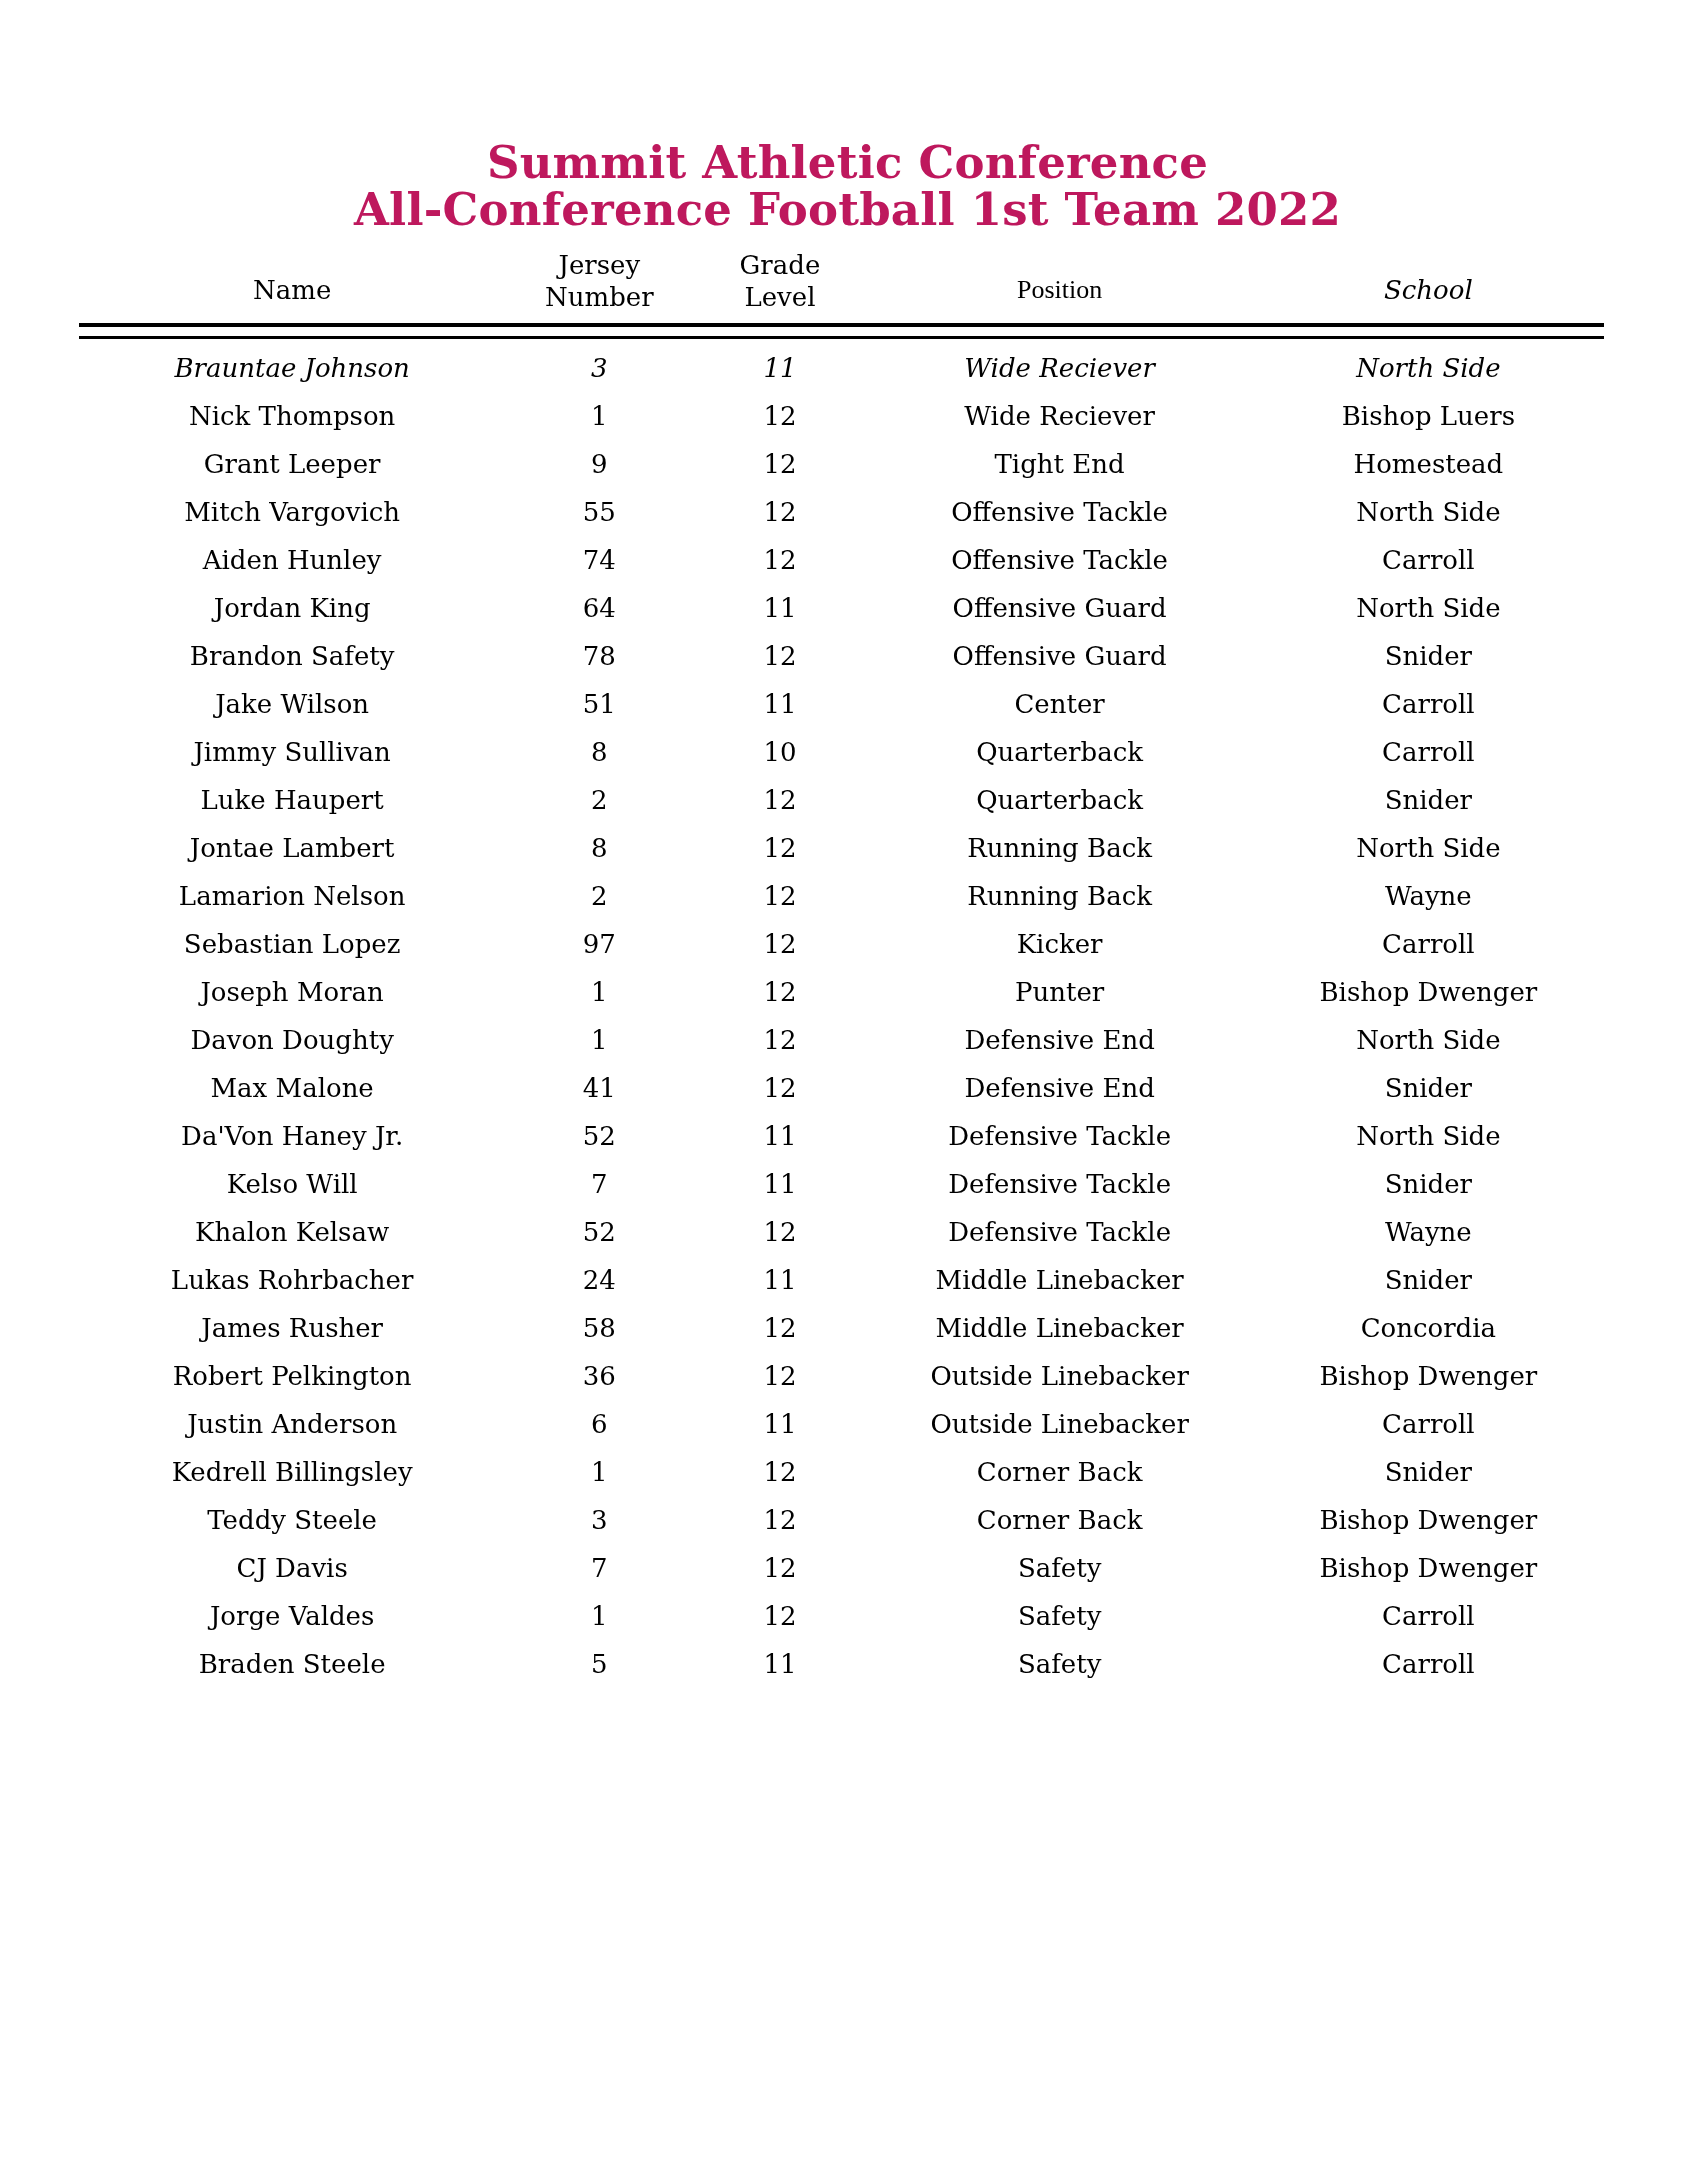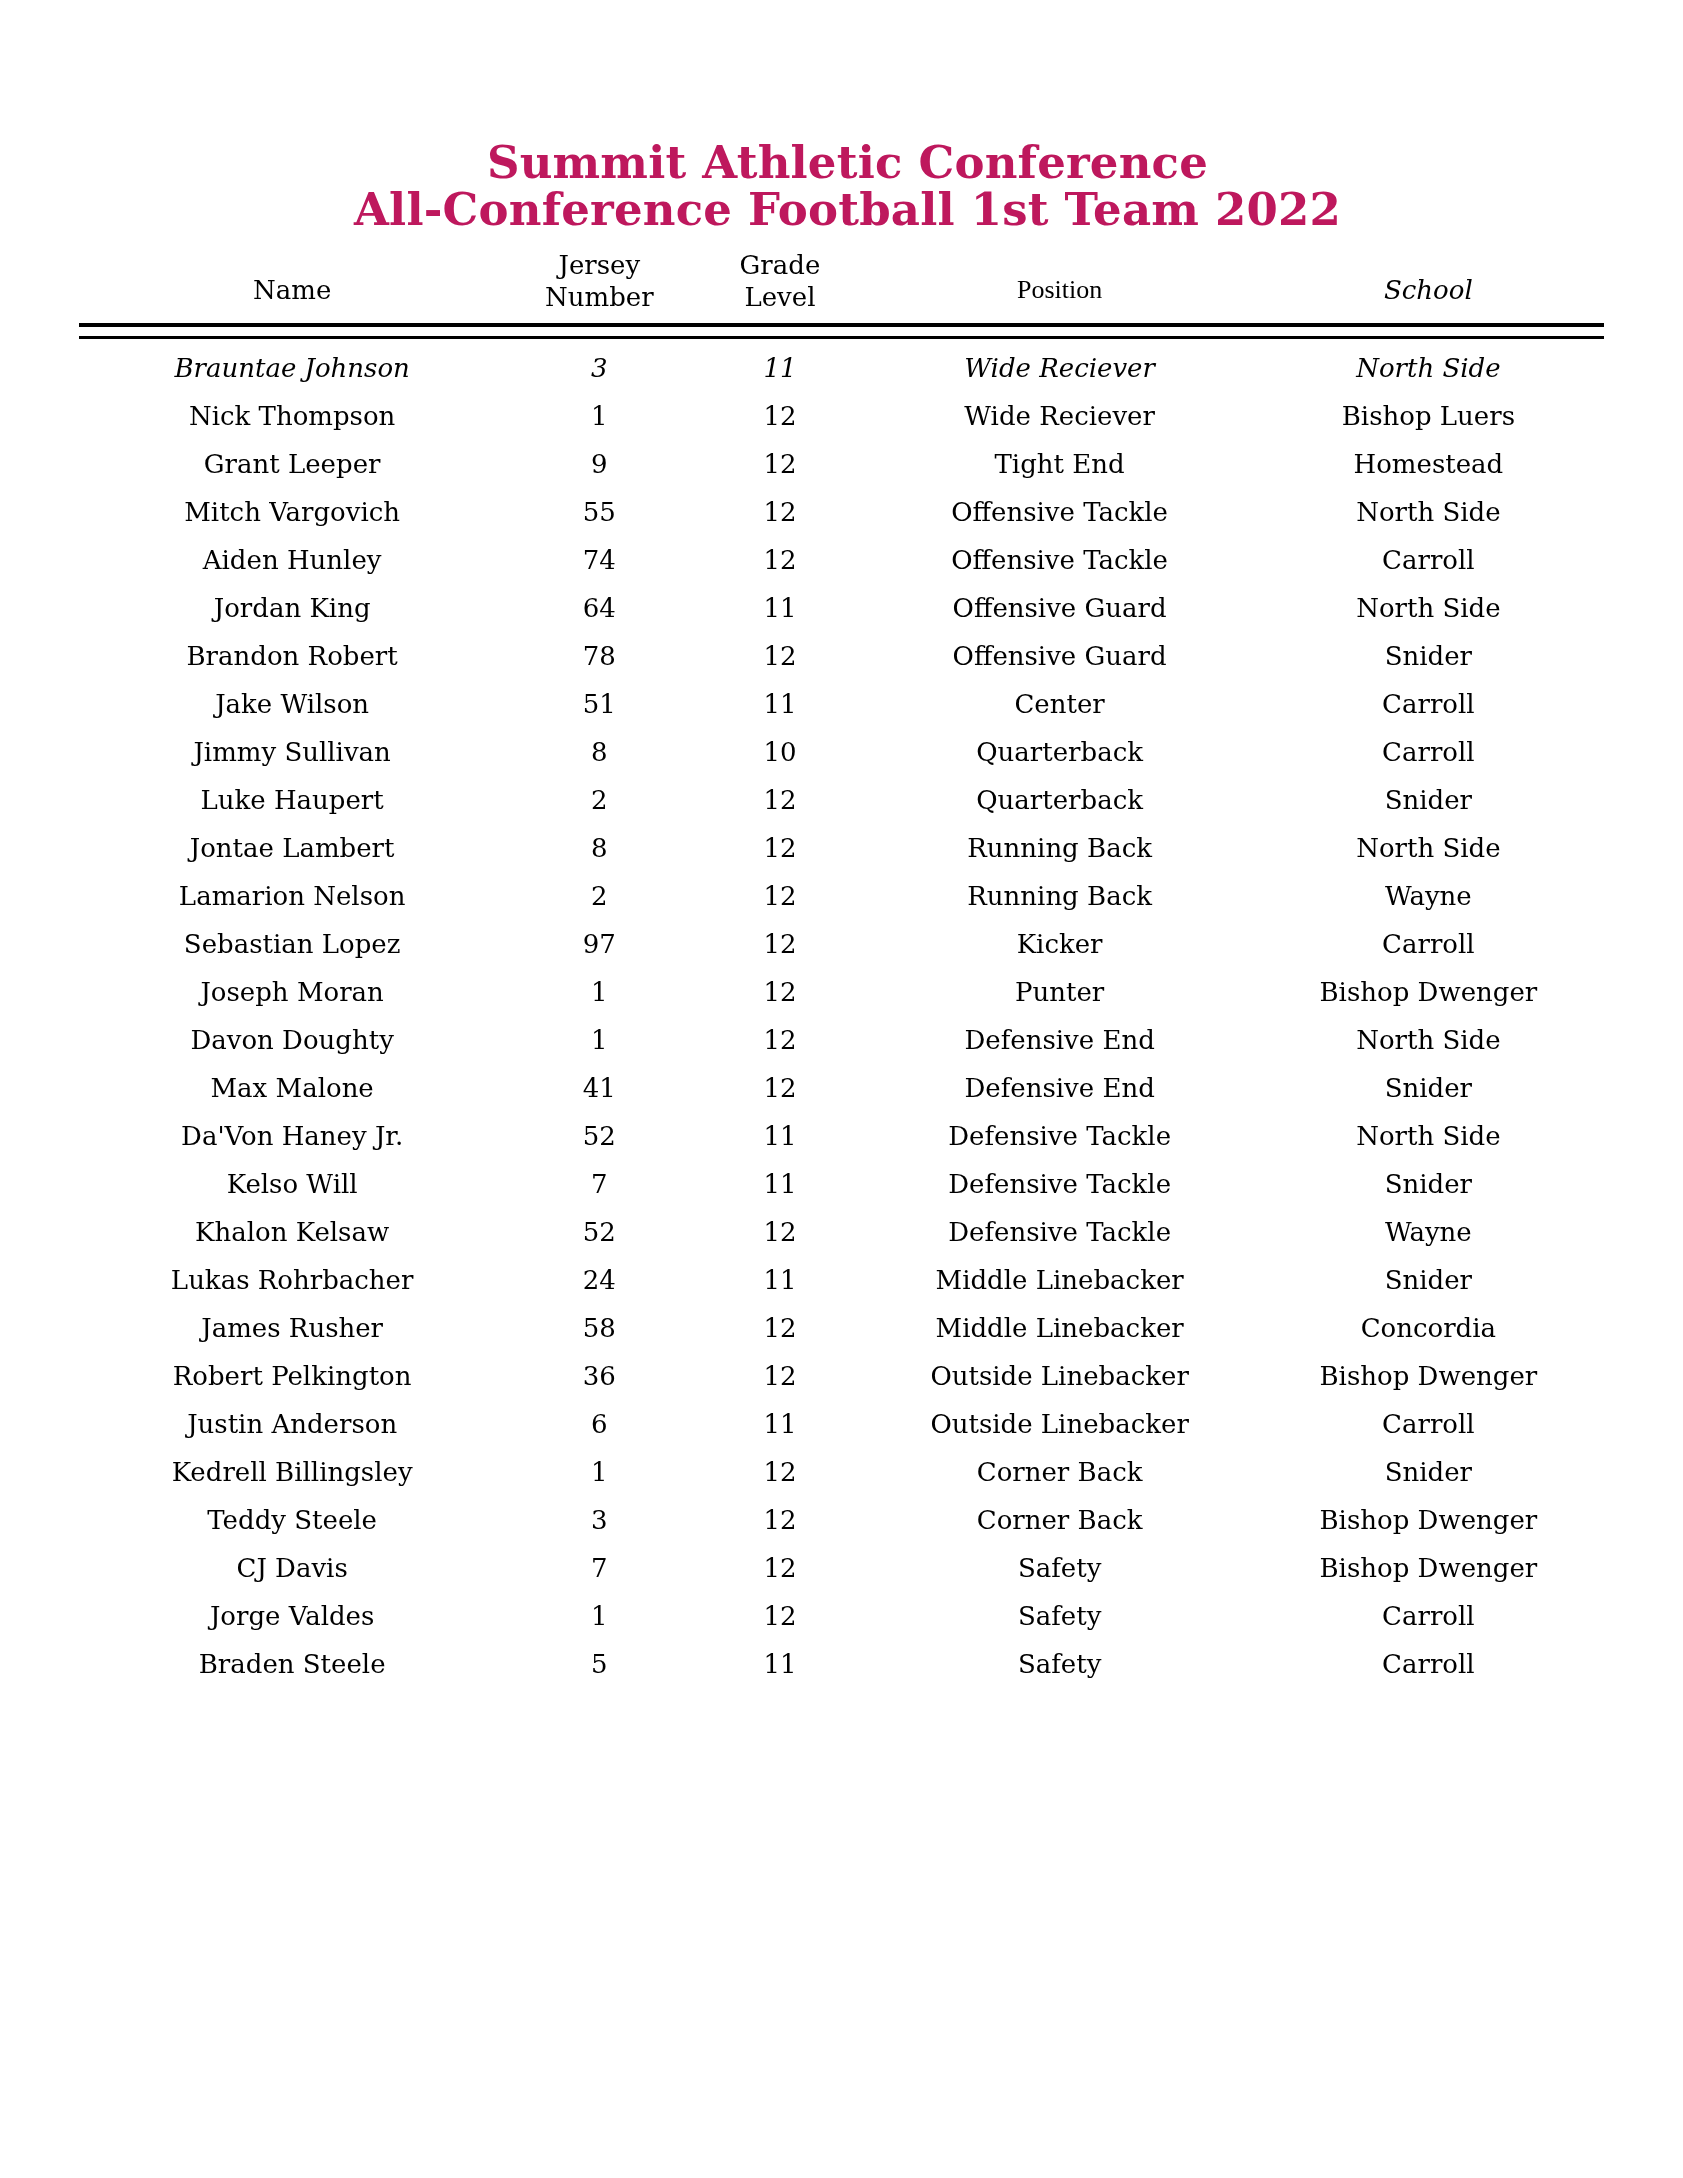--- a/index.html
+++ b/index.html
@@ -170,21 +170,21 @@
             <td>Carroll</td>
           </tr>
           <tr>
             <td>Jordan King</td>
             <td>64</td>
             <td>11</td>
             <td>Offensive Guard</td>
             <td>North Side</td>
           </tr>
           <tr>
-            <td>Brandon Robert</td>
+            <td>Brandon Safety</td>
             <td>78</td>
             <td>12</td>
             <td>Offensive Guard</td>
             <td>Snider</td>
           </tr>
           <tr>
             <td>Jake Wilson</td>
             <td>51</td>
             <td>11</td>
             <td>Center</td>

